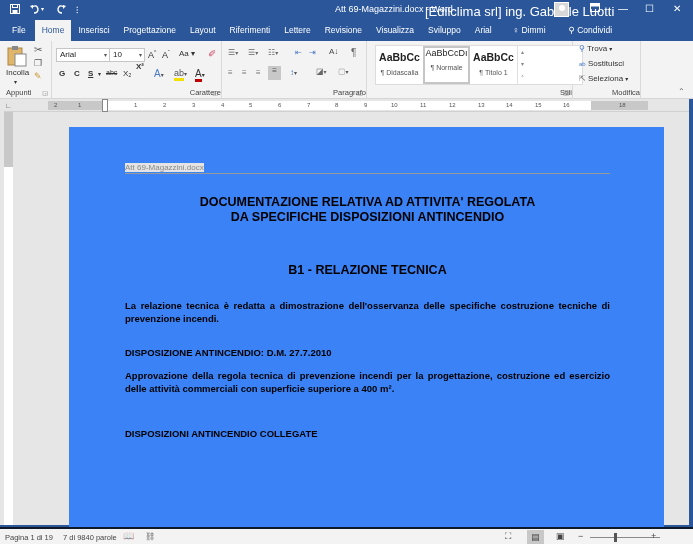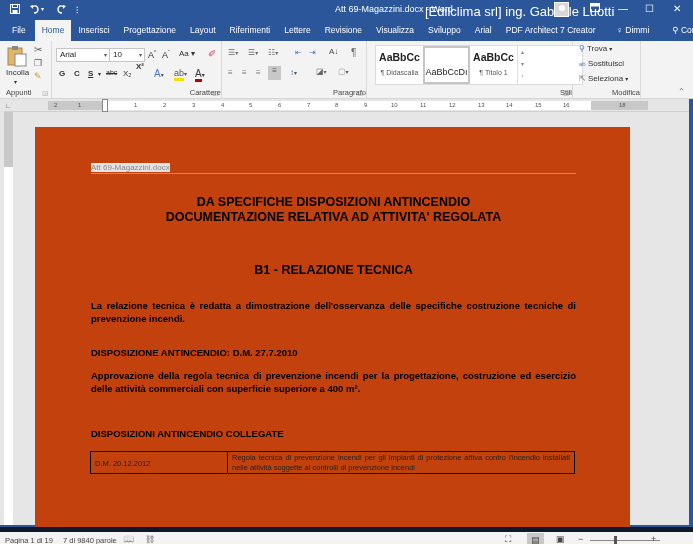--- a/index.html
+++ b/index.html
@@ -18,42 +18,42 @@
 .grp{position:absolute;top:0;height:58px;border-right:1px solid #dadada}
 .glabel{position:absolute;bottom:2px;left:0;right:0;text-align:right;font-size:7.5px;color:#444}
 .launcher{position:absolute;bottom:3px;right:3px;font-size:6px;color:#777}
 .field{position:absolute;height:14px;border:1px solid #c6c6c6;background:#fff;font-size:8px;line-height:12px;padding-left:3px}
 .field .dd{position:absolute;right:2px;top:0;font-size:6px;color:#555}
 .btn{position:absolute;font-size:8px;color:#333;white-space:nowrap}
 .styles{position:absolute;left:8px;top:4px;width:208px;height:40px;background:#fff;border:1px solid #dcdcdc;display:flex}
 .style{width:47px;height:38px;text-align:center;overflow:hidden}
 .style.sel{border:2px solid #c5c5c5}
 .style .prev{font-size:10.5px;font-weight:bold;margin-top:5px;color:#222;white-space:nowrap}
-.style .prev.light{font-weight:normal;font-size:9px;margin-top:19px}
+.style .prev.light{font-weight:normal;font-size:9px;margin-top:0}
 .style .nm{font-size:7px;color:#555;margin-top:6px;white-space:nowrap}
 .ruler{position:absolute;left:0;top:99px;width:693px;height:13px;background:#e6e6e6;border-bottom:1px solid #d0d0d0}
 .rulerbar{position:absolute;left:48px;top:2px;width:600px;height:9px;background:#fff}
 .rmargin{position:absolute;top:0;height:9px;background:#c8c8c8}
 .rnums{position:absolute;left:0;top:0;width:600px;height:9px;font-size:6px;color:#555}
 .rnums span{position:absolute;top:1px}
 .vruler{position:absolute;left:4px;top:112px;width:9px;height:413px;background:#fff}
 .vruler .top{position:absolute;left:0;top:0;width:9px;height:55px;background:#c8c8c8}
 .canvas{position:absolute;left:13px;top:112px;width:676px;height:413px;background:#e6e6e6}
 .leftstrip{position:absolute;left:0;top:99px;width:4px;height:426px;background:#e6e6e6}
 .rightedge{position:absolute;left:689px;top:99px;width:4px;height:426px;background:#2b579a}
-.page{position:absolute;left:35px;top:127px;width:595px;height:400px;background:#c2410c}
+.page{position:absolute;left:69px;top:127px;width:595px;height:400px;background:#3b82f6}
 .hdr{position:absolute;left:56px;top:36px;font-size:8px;color:#888;background:#e4e4e4}
 .hdrline{position:absolute;left:56px;top:46px;width:485px;height:1px;background:#999}
 .doctitle{position:absolute;left:56px;top:68px;width:485px;text-align:center;font-weight:bold;font-size:12.5px;line-height:15px;color:#000}
 .b1{position:absolute;left:56px;top:136px;width:485px;text-align:center;font-weight:bold;font-size:12.5px;color:#000}
 .para{position:absolute;left:56px;width:485px;font-weight:bold;font-size:9.5px;line-height:12.5px;text-align:justify;color:#000}
 .table{position:absolute;left:55px;top:324px;width:485px;height:23px;border:1px solid #000;display:flex}
 .table .c1{width:137px;border-right:1px solid #000;font-size:7.5px;padding:7px 4px;color:#222}
 .table .c2{flex:1;font-size:7.5px;padding:1px 4px;line-height:9.5px;text-align:justify;color:#222}
-.status{position:absolute;left:0;top:527px;width:693px;height:17px;background:#f3f3f3;border-top:5px solid #0f172a;font-size:7.5px;color:#444}
+.status{position:absolute;left:0;top:527px;width:693px;height:17px;background:#f3f3f3;border-top:2px solid #0f172a;font-size:7.5px;color:#444}
 .status span{position:absolute;top:4px}
 .zoomslider{position:absolute;left:590px;top:8px;width:70px;height:1px;background:#888}
 .zoomthumb{position:absolute;left:614px;top:4px;width:3px;height:9px;background:#555}
 </style>
 </head>
 <body>
 
 <div class="titlebar">
   <div class="qat">
     <span>
@@ -97,21 +97,20 @@
   <div class="tab active">Home</div>
   <div class="tab">Inserisci</div>
   <div class="tab">Progettazione</div>
   <div class="tab">Layout</div>
   <div class="tab">Riferimenti</div>
   <div class="tab">Lettere</div>
   <div class="tab">Revisione</div>
   <div class="tab">Visualizza</div>
   <div class="tab">Sviluppo</div>
   <div class="tab">Arial</div>
-  <div class="tab">PDF Architect 7 Creator</div>
   <div class="tab" style="padding-left:14px">
     <span>♀ </span><span>Dimmi</span>
   </div>
   <div class="tab" style="padding-left:16px">
     <span>⚲ </span><span>Condividi</span>
   </div>
 </div>
 
 <div class="ribbon">
 
@@ -239,32 +238,28 @@
 <div class="vruler">
     <div class="top"></div>
   </div>
 <div class="canvas"></div>
 <div class="rightedge"></div>
 
 <div class="page">
   <div class="hdr">Att 69-Magazzini.docx</div>
   <div class="hdrline"></div>
   <div class="doctitle">
+    <div>DOCUMENTAZIONE RELATIVA AD ATTIVITA' REGOLATA</div>
     <div>DA SPECIFICHE DISPOSIZIONI ANTINCENDIO</div>
-    <div>DOCUMENTAZIONE RELATIVA AD ATTIVITA' REGOLATA</div>
   </div>
   <div class="b1">B1 - RELAZIONE TECNICA</div>
   <div class="para" style="top:173px">La relazione tecnica è redatta a dimostrazione dell'osservanza delle specifiche costruzione tecniche di prevenzione incendi.</div>
   <div class="para" style="top:220px;font-weight:bold">DISPOSIZIONE ANTINCENDIO: D.M. 27.7.2010</div>
   <div class="para" style="top:243px">Approvazione della regola tecnica di prevenzione incendi per la progettazione, costruzione ed esercizio delle attività commerciali con superficie superiore a 400 m².</div>
   <div class="para" style="top:301px">DISPOSIZIONI ANTINCENDIO COLLEGATE</div>
-  <div class="table">
-    <div class="c1">D.M. 20.12.2012</div>
-    <div class="c2">Regola tecnica di prevenzione incendi per gli impianti di protezione attiva contro l'incendio installati nelle attività soggette ai controlli di prevenzione incendi</div>
-  </div>
 </div>
 
 <div class="status">
   <span style="left:5px">Pagina 1 di 19</span>
   <span style="left:63px">7 di 9840 parole</span>
   <span style="left:123px;font-size:9px;top:2px">📖</span>
   <span style="left:145px;font-size:8px;top:3px">⛓</span>
   <span style="left:505px;font-size:9px;top:2px">⛶</span>
   <span style="left:527px;top:1px;width:17px;height:14px;background:#c8c8c8;text-align:center;font-size:9px;line-height:14px">▤</span>
   <span style="left:556px;font-size:9px;top:2px">▣</span>

